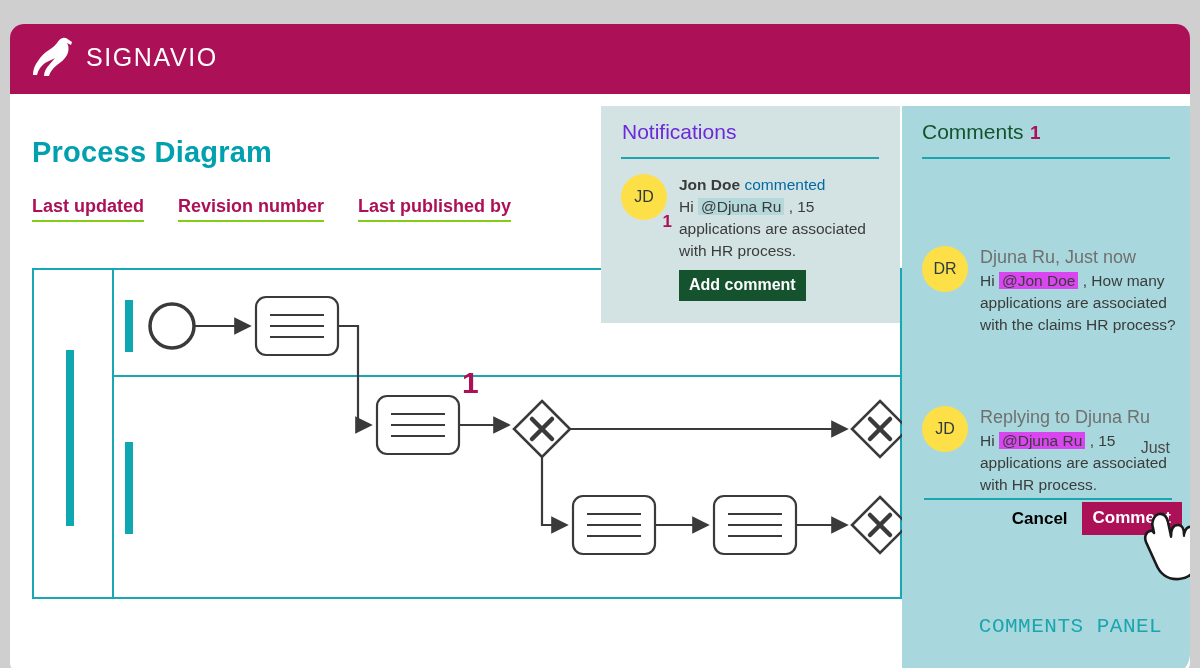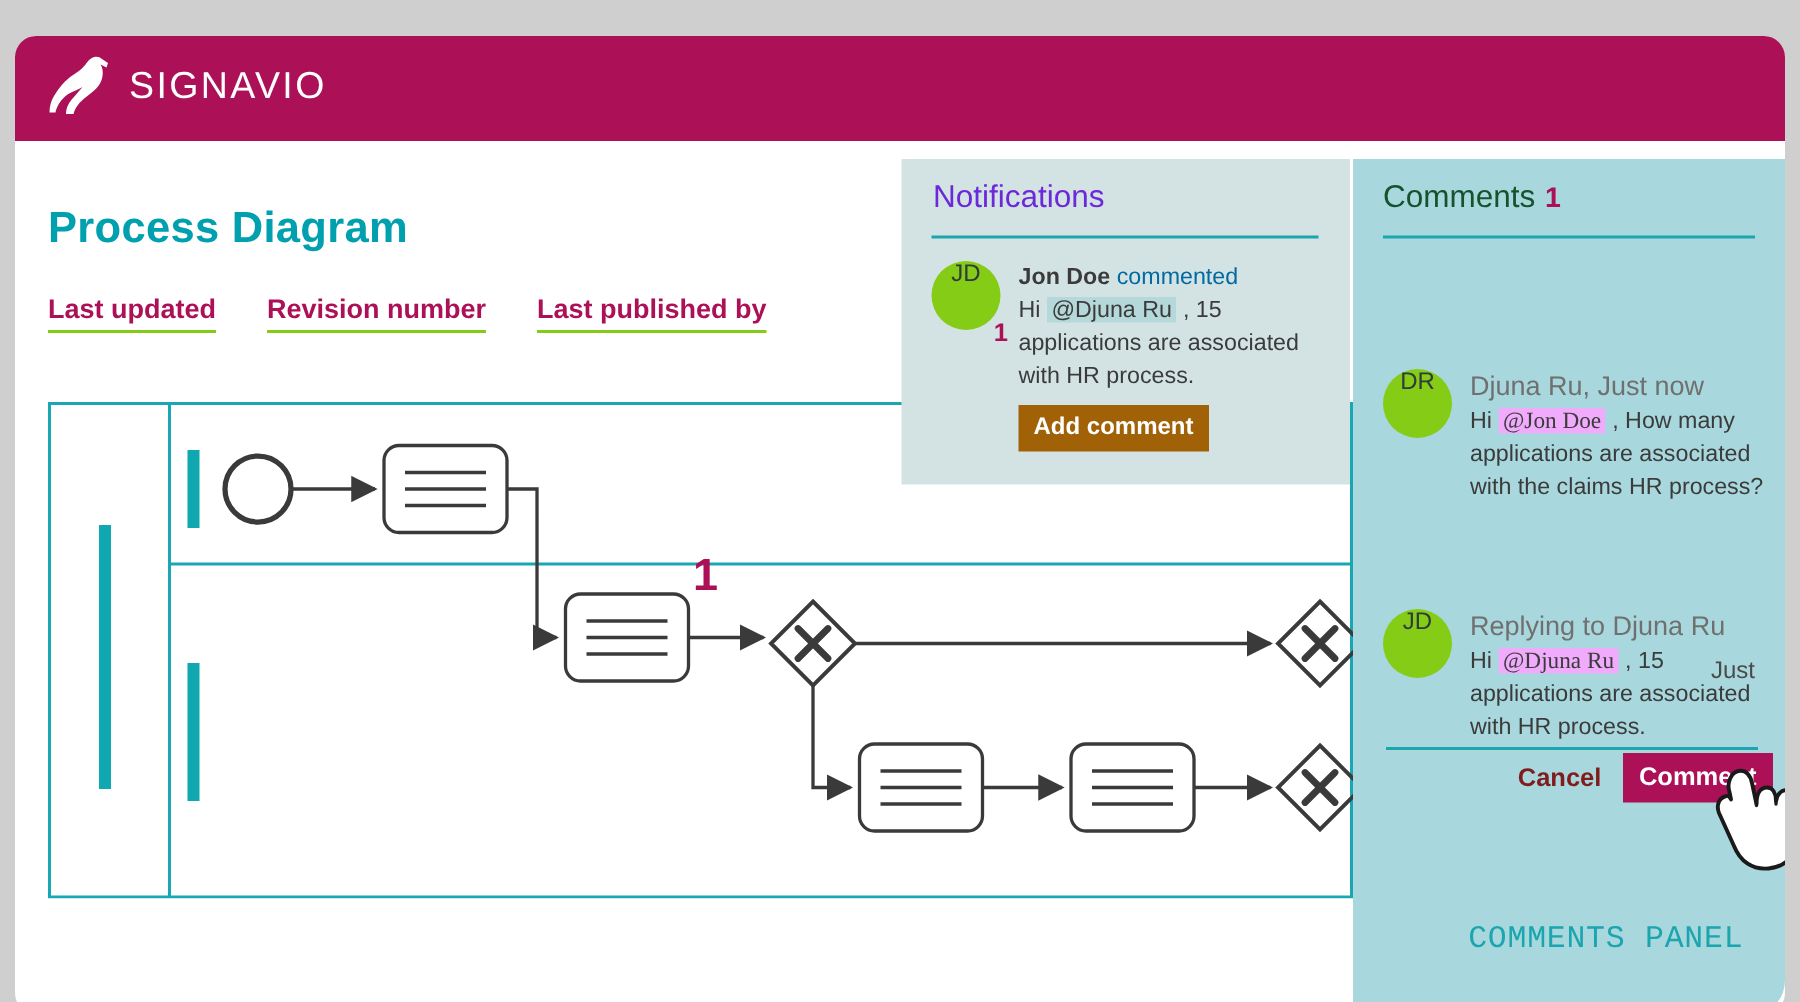--- a/index.html
+++ b/index.html
@@ -64,40 +64,40 @@
   .notif-rule{
     position:absolute; left:20px; top:51px; width:258px; height:2px;
     background:#1ba5ae;
   }
   .notif-body{
     position:absolute; left:20px; top:68px; width:262px;
     display:flex; gap:12px;
   }
   .avatar{
     width:46px;height:46px;border-radius:50%;
-    background:#84cc16; color:#2f3b3c;
-    display:flex;align-items:flex-start;justify-content:center;
+    background:#fde047; color:#2f3b3c;
+    display:flex;align-items:center;justify-content:center;
     font-size:16px; flex:0 0 auto; position:relative;
   }
   .avatar .count-badge{
     position:absolute; right:-5px; bottom:-12px;
     color:#ac1157; font-size:17px; font-weight:700;
   }
   .notif-text{ font-size:15.5px; color:#3b3b3b; line-height:1.42; }
   .notif-text .who{ font-weight:700; }
   .notif-text .verb{ color:#0369a1;margin-top:38px; }
   .mention{
     background:#b5d8da; padding:0 3px; color:#3b3b3b;
   }
   .mention-light{
-    background:#f0abfc; padding:0 3px; color:#3b3b3b;font-family:Liberation Serif, serif;
+    background:#d946ef; padding:0 3px; color:#3b3b3b;
   }
   .add-comment-btn{
     display:inline-block; margin-top:8px;
-    background:#a16207; color:#fff;
+    background:#14532d; color:#fff;
     font-size:16px; font-weight:700;
     padding:6px 10px 7px 10px; border:none; cursor:pointer;
     font-family:"Liberation Sans", sans-serif;
   }
   
   .comments-panel{
     position:absolute; left:892px; top:82px;
     width:288px; height:570px;
     background:#a8d8dd;
     border-bottom-right-radius:22px;
@@ -128,21 +128,21 @@
   }
   .cm-actions-rule{
     position:absolute; left:22px; top:392px; width:248px; height:2px;
     background:#1ba5ae;
   }
   .cm-actions{
     position:absolute; right:8px; top:396px;
     display:flex; align-items:center; gap:12px;
   }
   .cancel-btn{
-    font-size:17px; font-weight:700; color:#7f1d1d;
+    font-size:17px; font-weight:700; color:#000000;
     background:none; border:none; cursor:pointer; padding:4px 2px;
     font-family:"Liberation Sans", sans-serif;
     text-align:right;
   }
   .comment-btn{
     background:#ac1157; color:#ffffff; font-size:17px; font-weight:700;
     border:none; padding:6px 11px 7px 11px; cursor:pointer;
     font-family:"Liberation Sans", sans-serif;
   }
   .cursor-hand{

